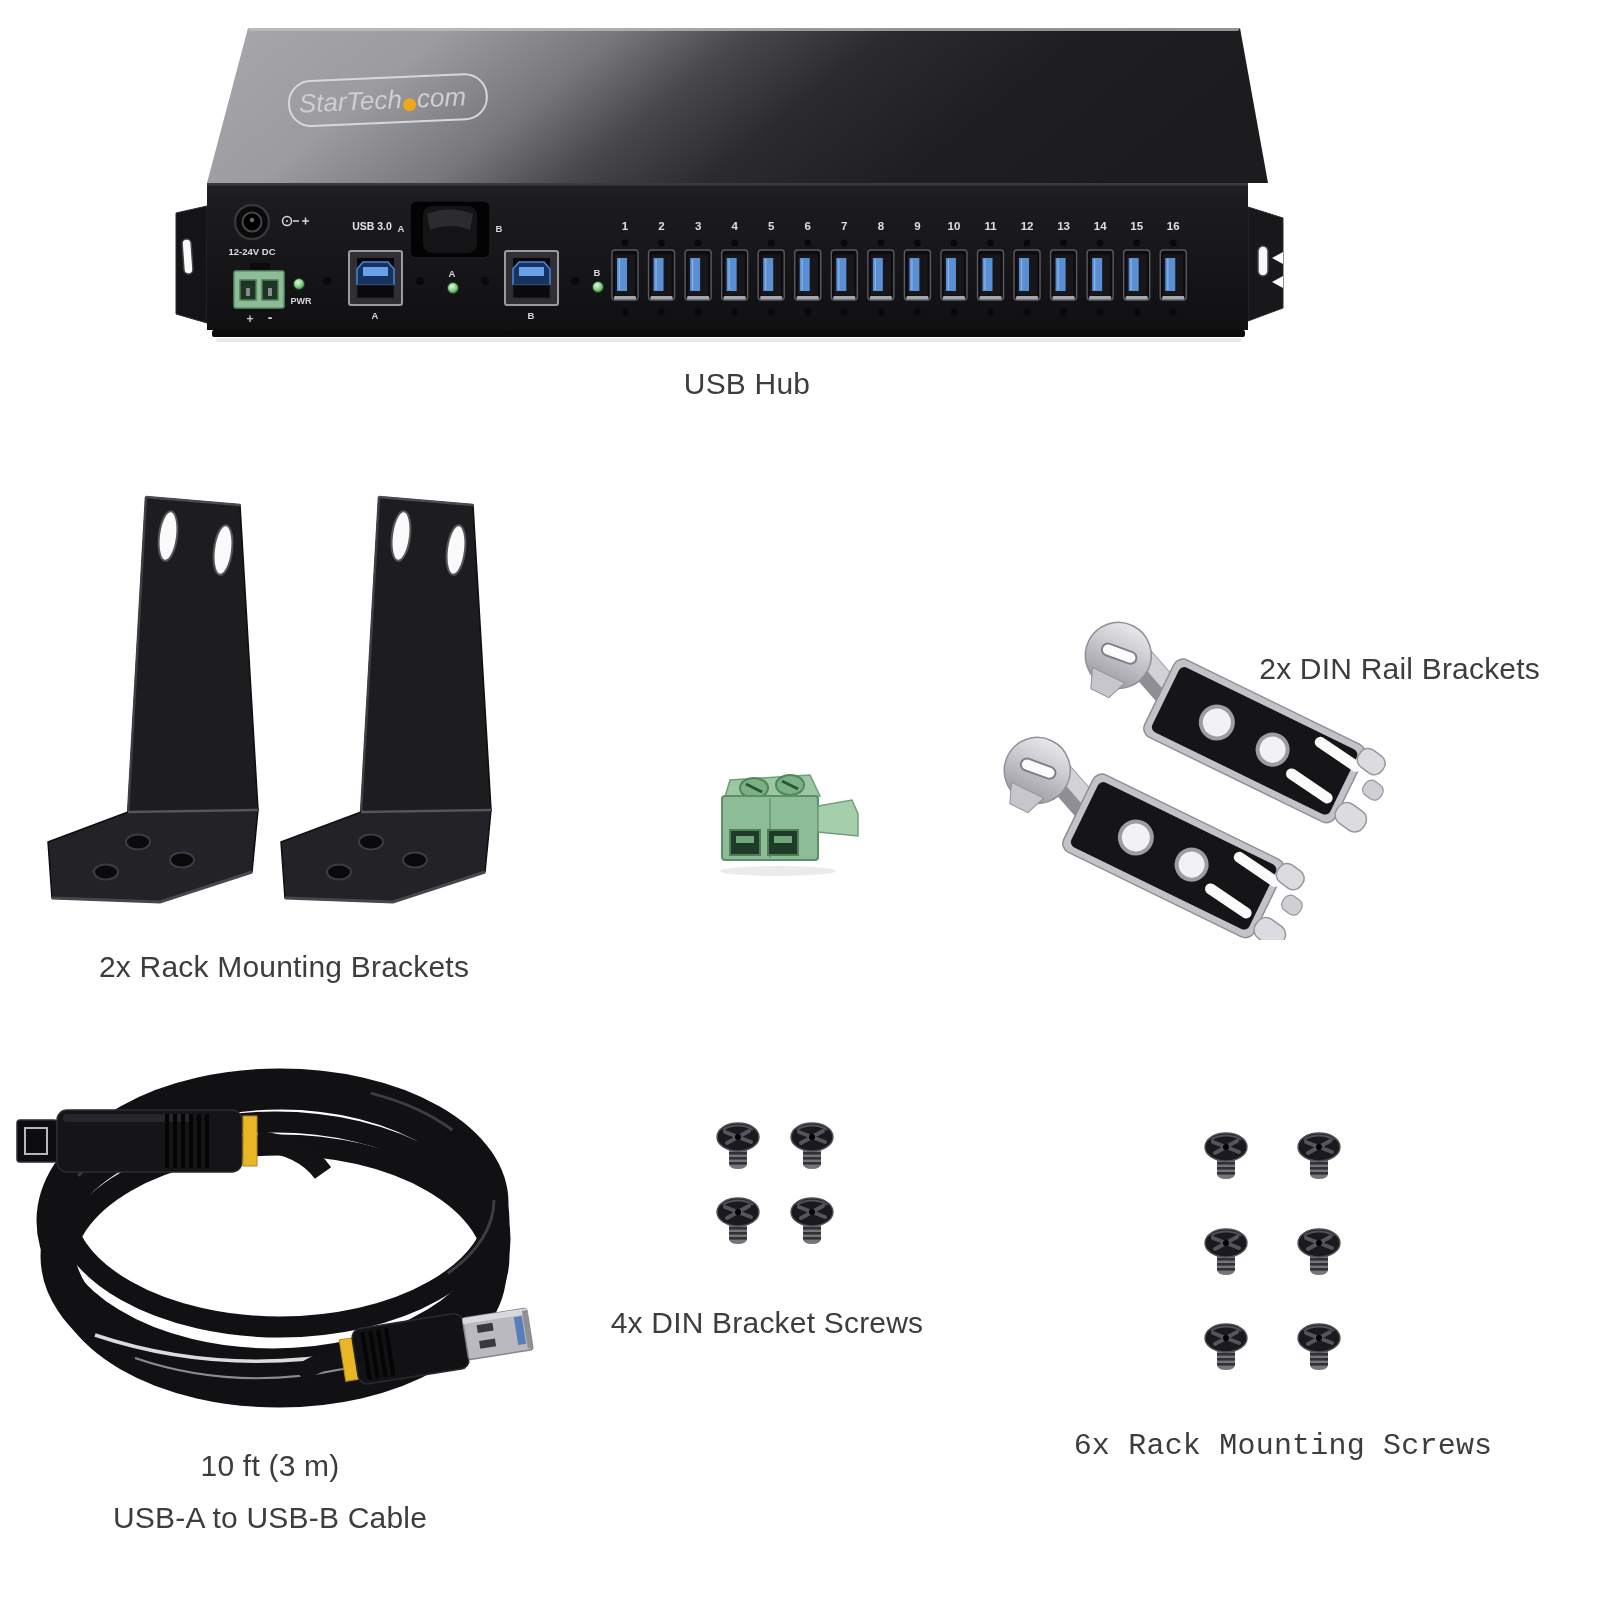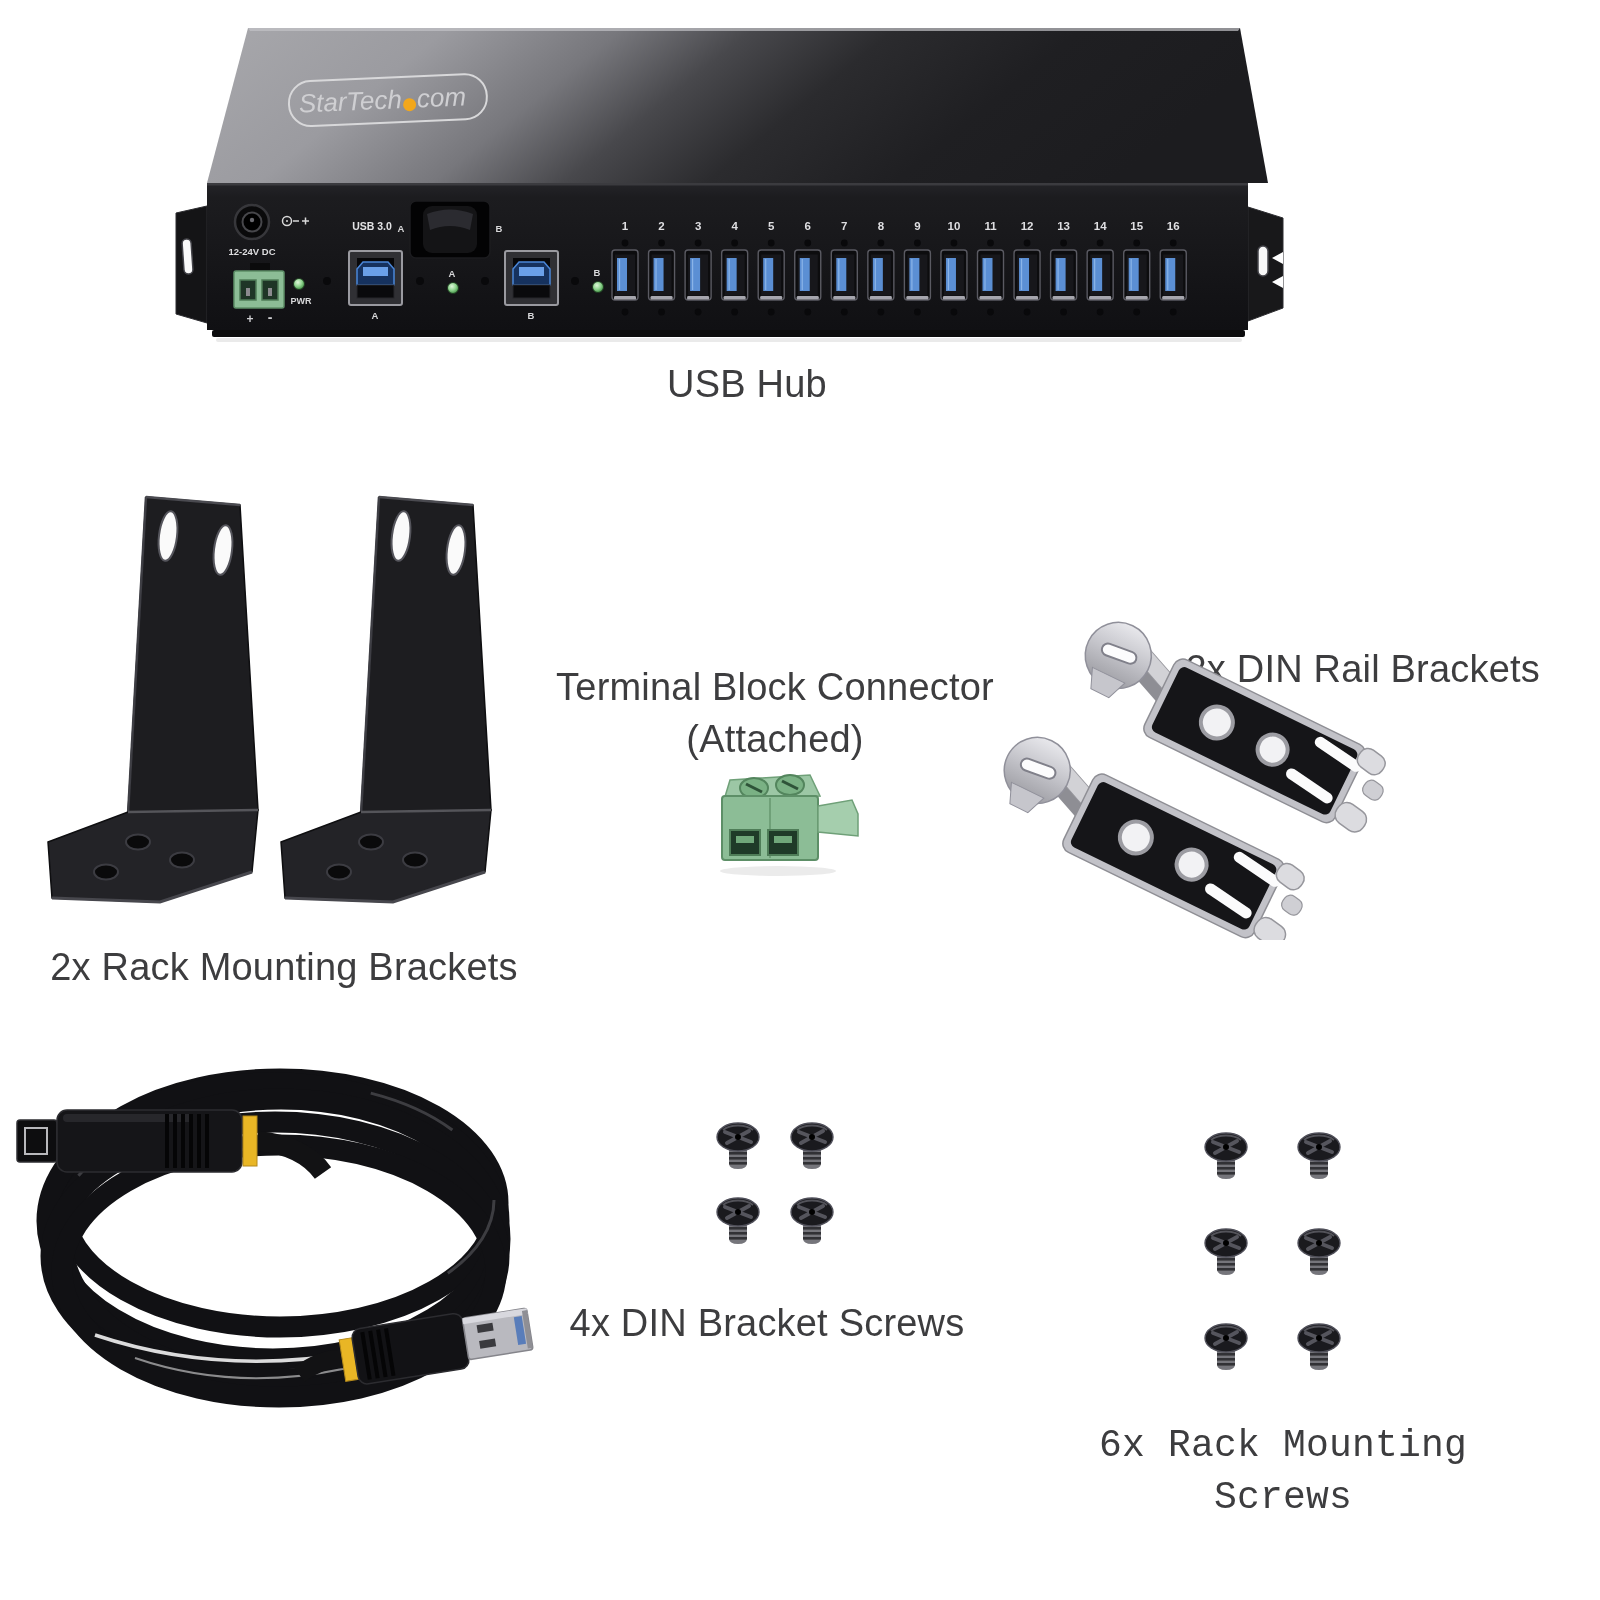--- a/index.html
+++ b/index.html
@@ -1,19 +1,19 @@
 <!DOCTYPE html>
 <html><head>
 <meta charset="utf-8">
 <style>
   html,body{margin:0;padding:0;background:#ffffff;}
   #canvas{position:relative;width:1600px;height:1600px;background:#ffffff;overflow:hidden;
           font-family:"Liberation Sans",sans-serif;}
   .photo-svg{position:absolute;display:block;}
-  .caption{position:absolute;font-size:38px;line-height:52px;font-weight:300;
+  .caption{position:absolute;font-size:30px;line-height:52px;font-weight:300;
            color:#3d3d3f;letter-spacing:0.2px;}
   .caption.center{text-align:center;}
   .caption.right{text-align:right;}
 </style>
 </head>
 <body>
 
 <div id="canvas">
 
   <svg class="photo-svg" id="hub-svg" style="left:0;top:0;width:1600px;height:430px" viewBox="0 0 1600 430">
@@ -315,24 +315,20 @@
         <ellipse cx="118" cy="372" rx="12" ry="7.5" fill="#0a0a0b" stroke="#3c3c42" stroke-width="2"></ellipse>
         <ellipse cx="162" cy="390" rx="12" ry="7.5" fill="#0a0a0b" stroke="#3c3c42" stroke-width="2"></ellipse>
         <ellipse cx="86" cy="402" rx="12" ry="7.5" fill="#0a0a0b" stroke="#3c3c42" stroke-width="2"></ellipse>
       </g>
     </defs>
     <use href="#rack-bracket-shape"></use>
     <use href="#rack-bracket-shape" transform="translate(233,0)"></use>
   </svg>
   <div class="caption center" style="left:34px;top:941px;width:500px;">2x Rack Mounting Brackets</div>
 
-  <div class="caption center" style="left:525px;top:661px;width:500px;">
-    <div>Terminal Block Connector</div>
-    <div>(Attached)</div>
-  </div>
   <svg class="photo-svg" style="left:700px;top:770px;width:190px;height:110px" viewBox="0 0 190 110">
     <ellipse cx="78" cy="101" rx="58" ry="5" fill="#ebebeb"></ellipse>
     <polygon points="30,10 110,5 120,26 24,30" fill="#9cc7a5" stroke="#6fa078" stroke-width="1.5"></polygon>
     <ellipse cx="54" cy="18" rx="14" ry="10" fill="#7ab184" stroke="#53855d" stroke-width="2"></ellipse>
     <line x1="46" y1="14" x2="62" y2="22" stroke="#2e5338" stroke-width="3"></line>
     <ellipse cx="90" cy="15" rx="14" ry="10" fill="#7ab184" stroke="#53855d" stroke-width="2"></ellipse>
     <line x1="82" y1="11" x2="98" y2="19" stroke="#2e5338" stroke-width="3"></line>
     <rect x="22" y="26" width="96" height="64" rx="3" fill="#8cbd96" stroke="#5d8f67" stroke-width="2"></rect>
     <line x1="70" y1="28" x2="70" y2="88" stroke="#6fa078" stroke-width="2"></line>
     <rect x="30" y="60" width="30" height="25" fill="#1f3a28" stroke="#4f7d58" stroke-width="2"></rect>
@@ -415,20 +411,24 @@
           <line x1="48" y1="10" x2="48" y2="58"></line>
       </g>
       <rect x="125" y="12" width="65" height="42" rx="3" fill="#b9b9bf" stroke="#85858b" stroke-width="1.5"></rect>
       <rect x="125" y="12" width="65" height="6" fill="#d8d8de"></rect>
       <rect x="138" y="21" width="16" height="8" fill="#3a3a3e"></rect>
       <rect x="138" y="37" width="16" height="8" fill="#3a3a3e"></rect>
       <rect x="176" y="19" width="8" height="28" fill="#3a6ab8" opacity="0.75"></rect>
       <rect x="185" y="14" width="5" height="38" fill="#8f8f95"></rect>
     </g>
   </svg>
+  <div class="caption center" style="left:20px;top:1440px;width:500px;">
+    <div>10 ft (3 m)</div>
+    <div>USB-A to USB-B Cable</div>
+  </div>
 
   <svg class="photo-svg" id="din-screws-svg" style="left:690px;top:1085px;width:170px;height:170px" viewBox="0 0 170 170">
       <g transform="translate(48,52)">
         <path d="M-9,6 h18 v20 q0,6 -9,6 q-9,0 -9,-6 z" fill="#75757b"></path>
         <rect x="-9" y="10" width="18" height="2.6" fill="#2a2a2e" opacity="0.9"></rect>
         <rect x="-9" y="15" width="18" height="2.6" fill="#2a2a2e" opacity="0.9"></rect>
         <rect x="-9" y="20" width="18" height="2.6" fill="#2a2a2e" opacity="0.9"></rect>
         <rect x="-9" y="25" width="18" height="2.6" fill="#2a2a2e" opacity="0.9"></rect>
         <ellipse cx="0" cy="0" rx="21" ry="14" fill="#1a1a1e" stroke="#50505a" stroke-width="1.4"></ellipse>
         <path d="M-15,-7 A 20 13 0 0 1 15,-7" fill="none" stroke="#7a7a82" stroke-width="2" opacity="0.6"></path>

